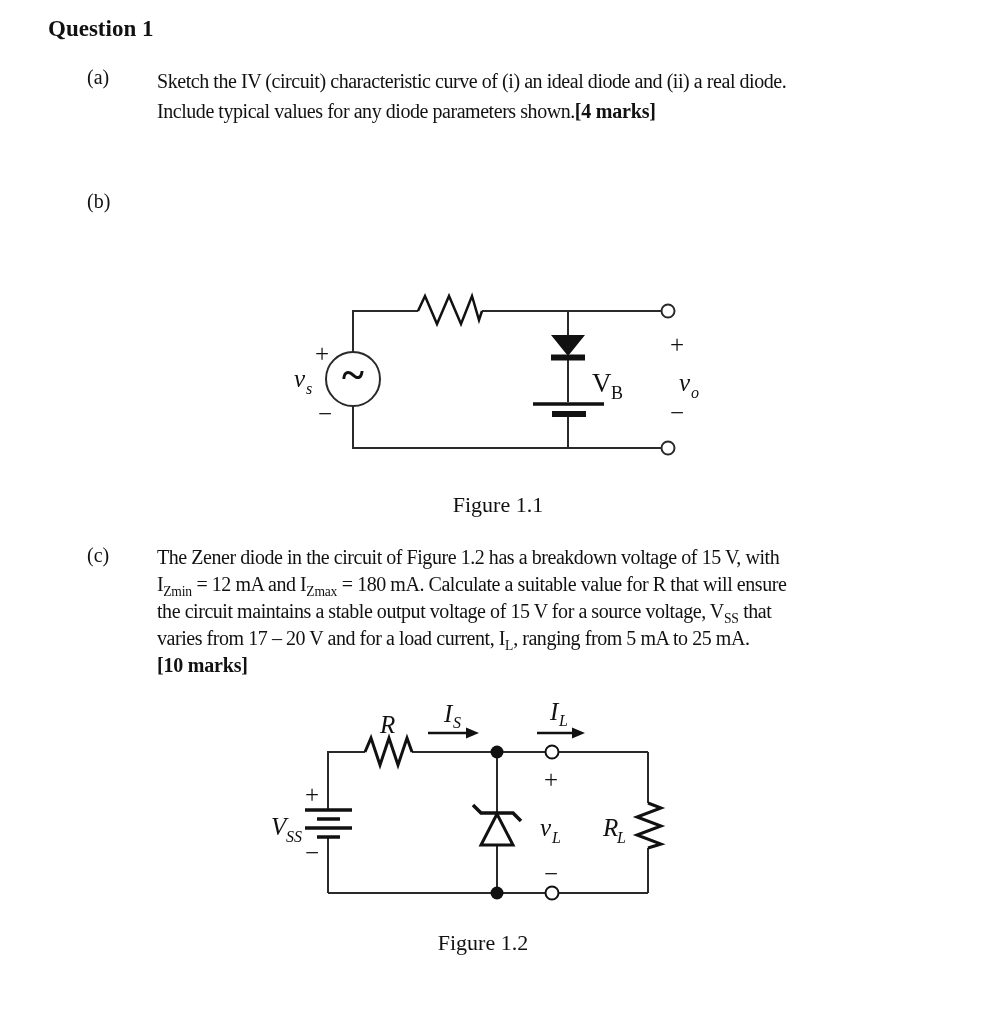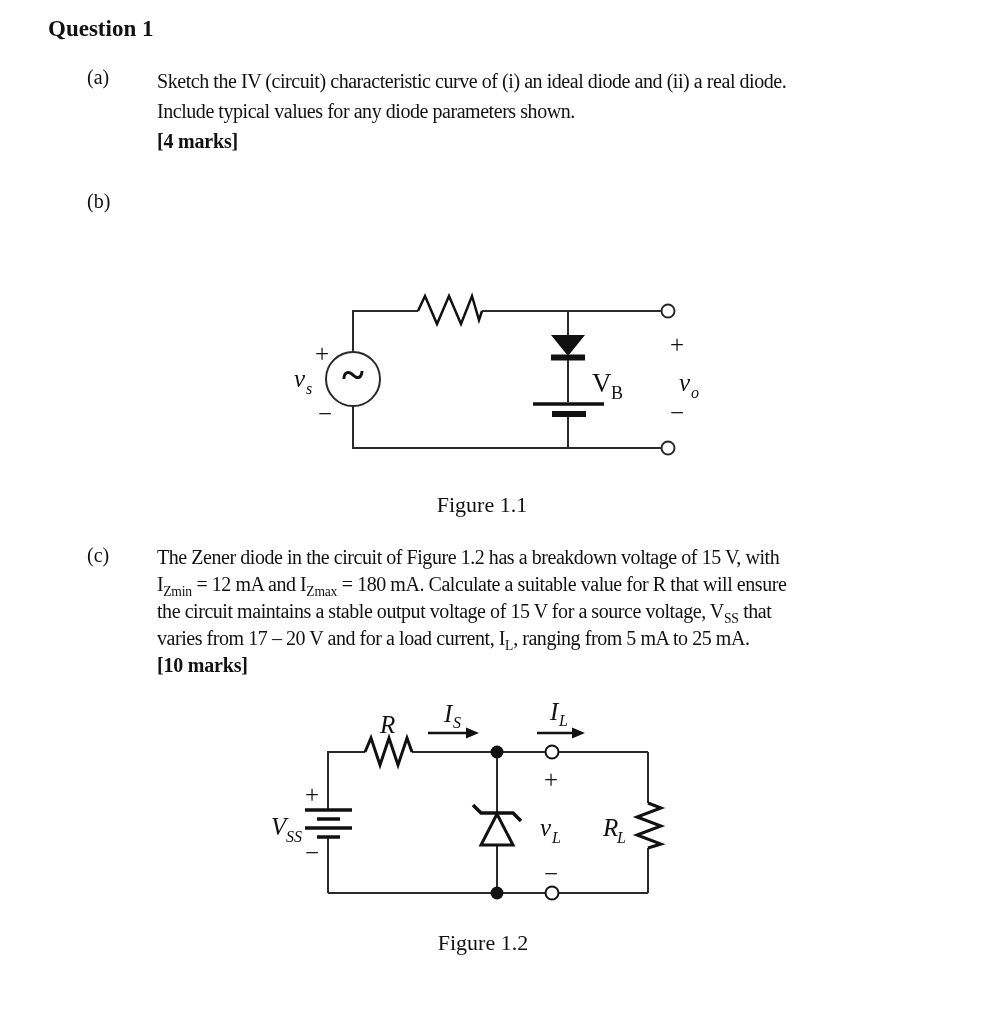--- a/index.html
+++ b/index.html
@@ -9,21 +9,21 @@
     overflow:hidden;
   }
   .qtitle{
     position:absolute;left:48px;top:14px;
     font-size:23px;font-weight:700;line-height:30px;
   }
   .part{position:absolute;left:87px;width:813px;}
   .plabel{position:absolute;left:0;top:0;font-size:20px;}
   .pbody{margin-left:70px;font-size:20px;letter-spacing:-0.45px;}
   .line{white-space:nowrap;}
-  .flexline{display:flex;justify-content:flex-start;align-items:baseline;white-space:nowrap;flex-direction:column;}
+  .flexline{display:flex;justify-content:flex-start;align-items:baseline;white-space:nowrap;}
   .marks{font-weight:700;letter-spacing:-0.2px;}
   .rightline{text-align:left;}
   sub{font-size:0.68em;line-height:0;letter-spacing:-0.2px;}
   .figcap{position:absolute;font-size:22px;text-align:center;width:220px;}
   svg{position:absolute;overflow:visible;}
   .wire{stroke:#2a2a2a;stroke-width:2;fill:none;}
   .thick{stroke:#111;fill:none;}
   svg text{fill:#111;}
   .svar{font-family:"Liberation Serif",serif;font-style:italic;font-size:25px;}
   .ssub{font-family:"Liberation Serif",serif;font-style:italic;font-size:16px;}
@@ -88,21 +88,21 @@
   <text class="ssign" x="38" y="132">−</text>
   <text class="svar" x="14" y="97">v</text>
   <text class="ssub" x="26" y="104">s</text>
   <text class="supright" x="312" y="102">V</text>
   <text class="ssubup" x="331" y="109">B</text>
   <text class="ssign" x="390" y="63">+</text>
   <text class="svar" x="399" y="101">v</text>
   <text class="ssub" x="411" y="108">o</text>
   <text class="ssign" x="390" y="131">−</text>
 </svg>
-<div class="figcap" style="left:372px;top:492px">Figure 1.1</div>
+<div class="figcap" style="left:388px;top:492px">Figure 1.1</div>
 
 <div class="part" style="top:544px">
   <span class="plabel">(c)</span>
   <div class="pbody" style="line-height:27px">
     <div class="line"><span>The Zener diode in the circuit of Figure 1.2 has a breakdown voltage of 15 V, with</span></div>
     <div class="line"><span>I</span><sub>Zmin</sub><span> = 12 mA and I</span><sub>Zmax</sub><span> = 180 mA. Calculate a suitable value for R that will ensure</span></div>
     <div class="line"><span>the circuit maintains a stable output voltage of 15 V for a source voltage, V</span><sub>SS</sub><span> that</span></div>
     <div class="line"><span>varies from 17 – 20 V and for a load current, I</span><sub>L</sub><span>, ranging from 5 mA to 25 mA.</span></div>
     <div class="line rightline"><span class="marks">[10 marks]</span></div>
   </div>

